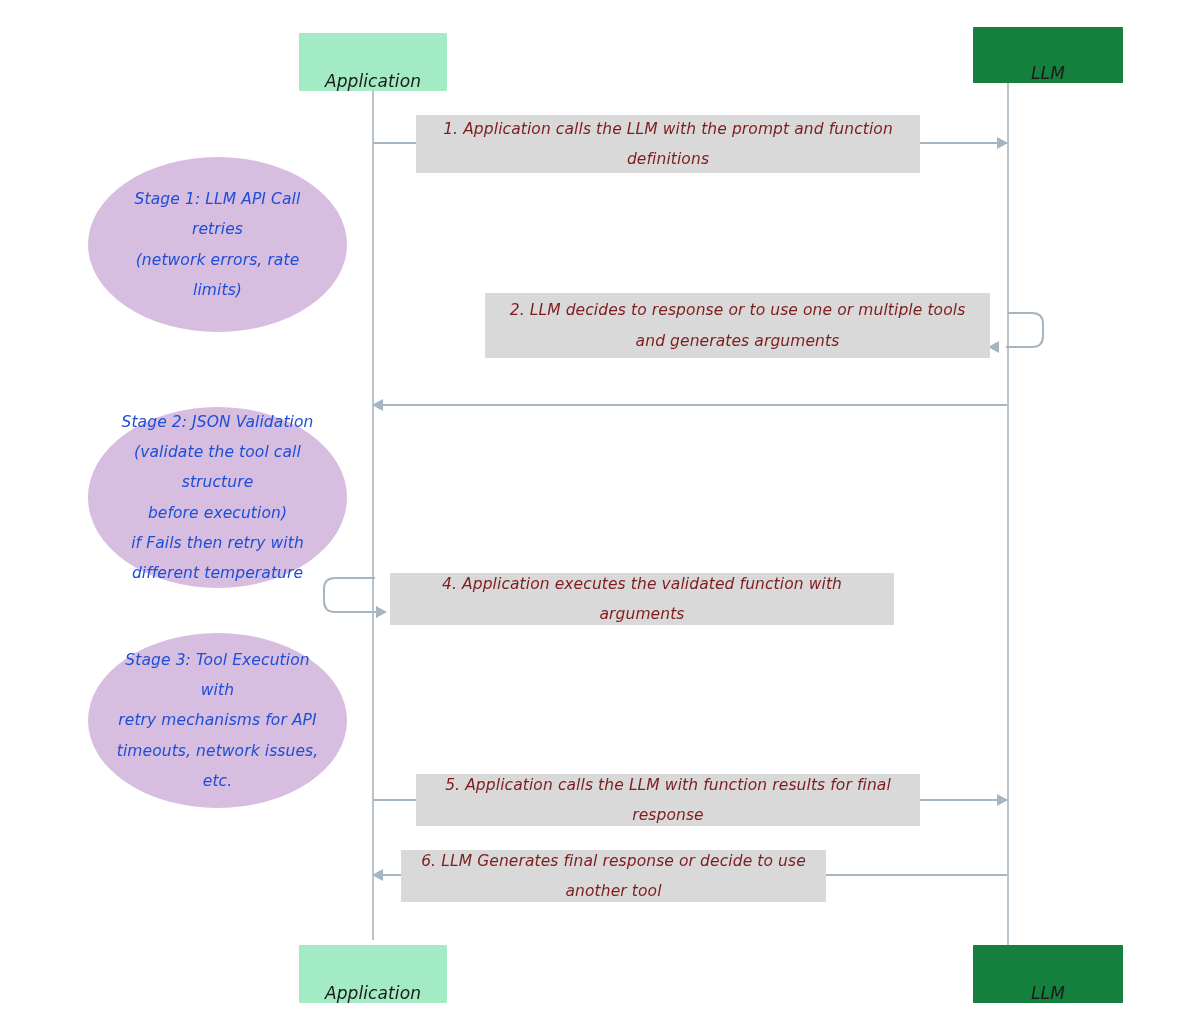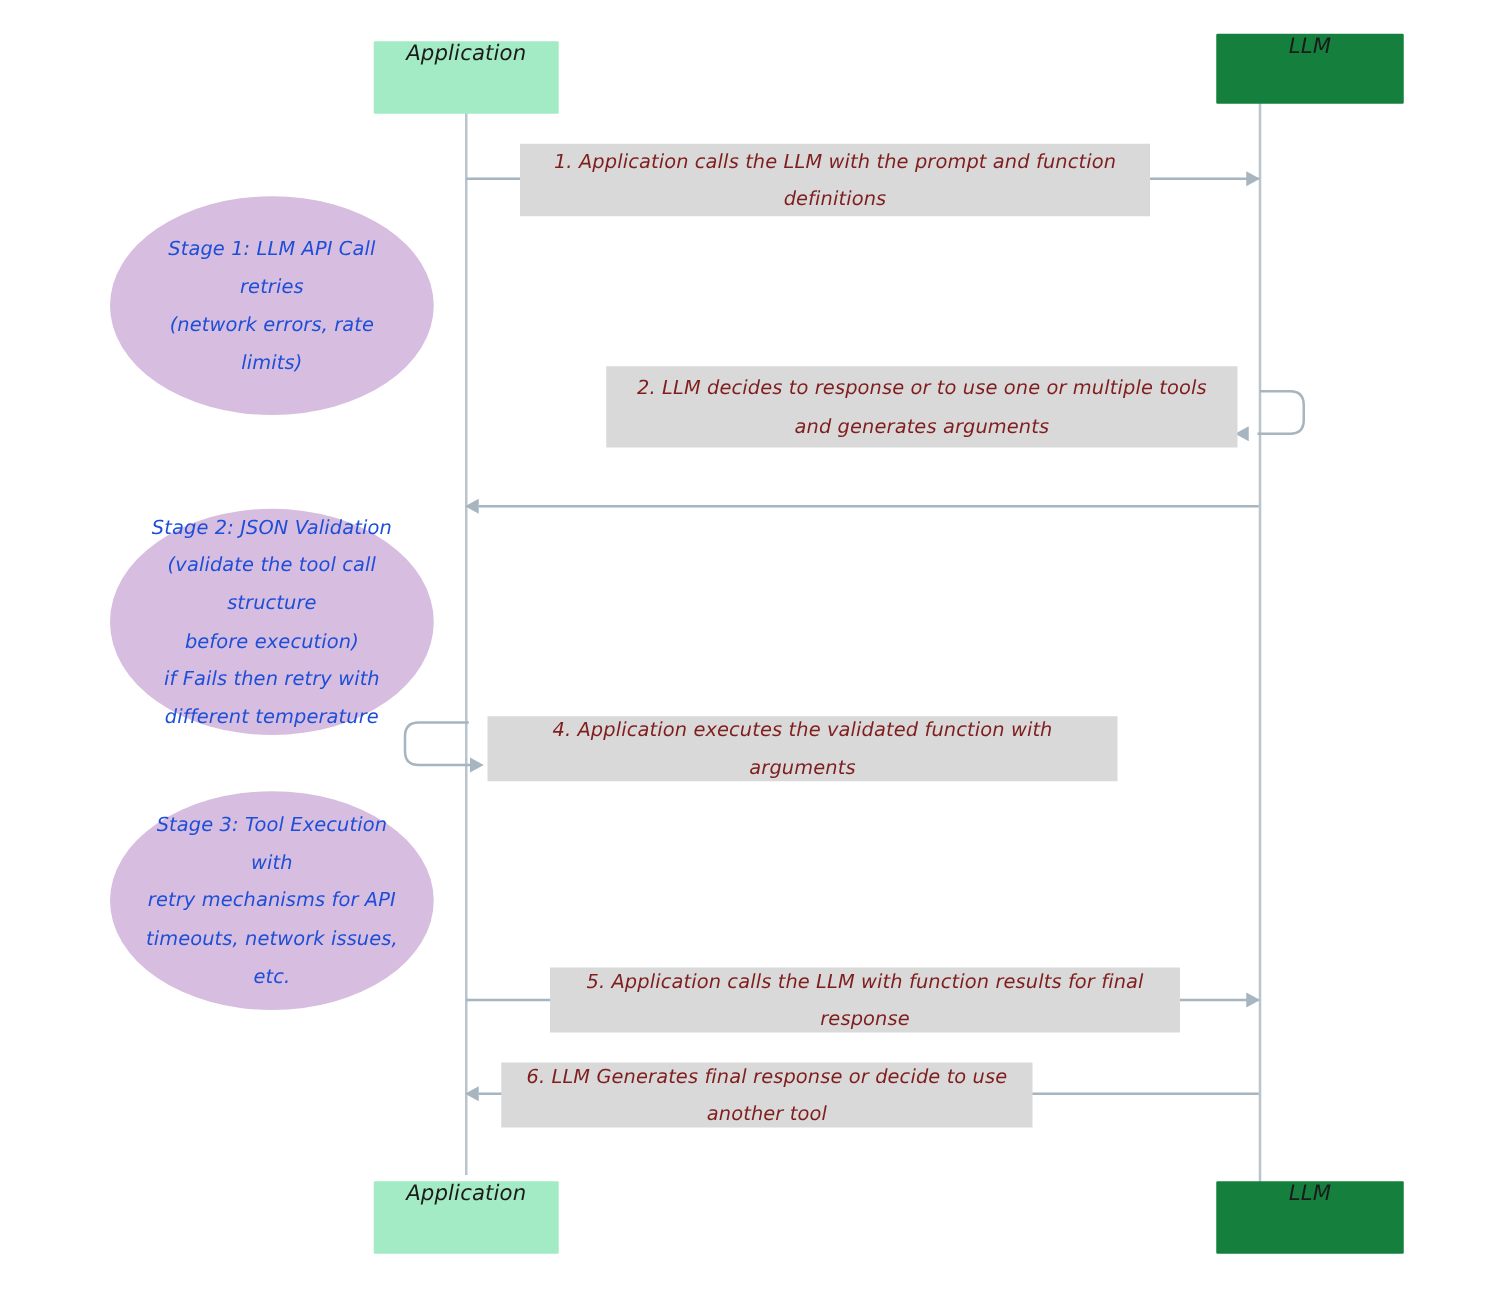--- a/index.html
+++ b/index.html
@@ -23,21 +23,21 @@
     font-style: italic;
     font-weight: 400;
     color: #1b1b1b;
     letter-spacing: 0.1px;
   }
 
   
   .participant {
     position: absolute;
     display: flex;
-    align-items: flex-start;
+    align-items: flex-end;
     justify-content: center;
     text-align: center;
     box-sizing: border-box;
     font-size: 17px;
     line-height: 1.2;
     border-radius: 1px;
   }
   .participant.app {
     background: #a3ebc4;
   }
@@ -183,21 +183,21 @@
   <svg class="loop-svg" style="left:320px; top:570px; width:62px; height:56px;" width="62" height="56" viewBox="0 0 62 56">
     <path d="M 55 8 L 15 8 Q 4 8 4 19 L 4 31 Q 4 42 15 42 L 56 42" fill="none" stroke="#a6b5bf" stroke-width="2"></path>
   </svg>
   <div class="arrow-head right" style="left:376px; top:606px;"></div>
   <div class="msg-box hand" style="left:390px; top:573px; width:504px; height:52px;">
     <span class="msg-text">4. Application executes the validated function with arguments</span>
   </div>
 
   <div class="arrow-line" style="left:373px; top:799px; width:634px;"></div>
   <div class="arrow-head right" style="left:997px; top:794px;"></div>
-  <div class="msg-box hand" style="left:440px; top:774px; width:504px; height:52px;">
+  <div class="msg-box hand" style="left:416px; top:774px; width:504px; height:52px;">
     <span class="msg-text">5. Application calls the LLM with function results for final response</span>
   </div>
 
   <div class="arrow-line" style="left:383px; top:874px; width:624px;"></div>
   <div class="arrow-head left" style="left:372px; top:869px;"></div>
   <div class="msg-box hand" style="left:401px; top:850px; width:425px; height:52px;">
     <span class="msg-text">6. LLM Generates final response or decide to use another tool</span>
   </div>
 
 </div>

